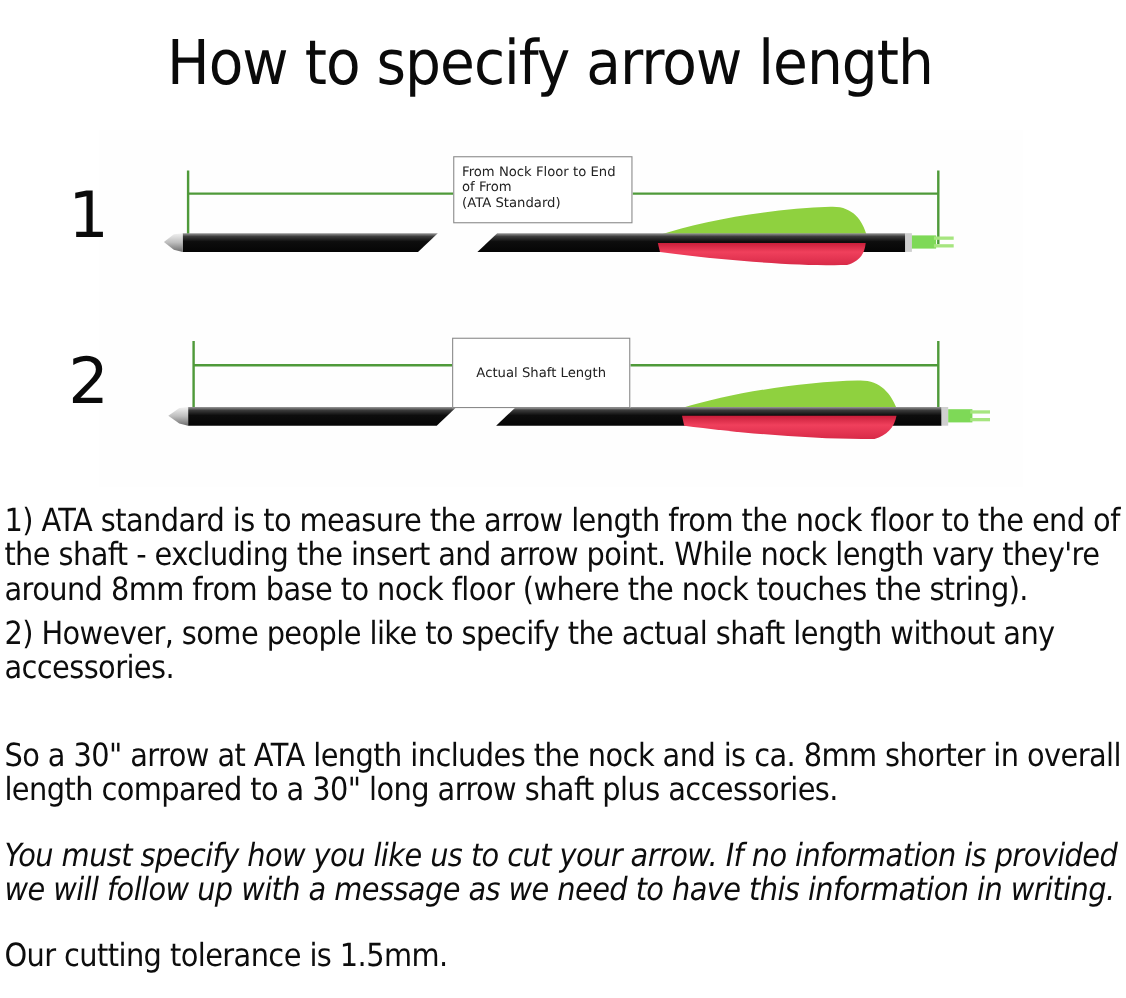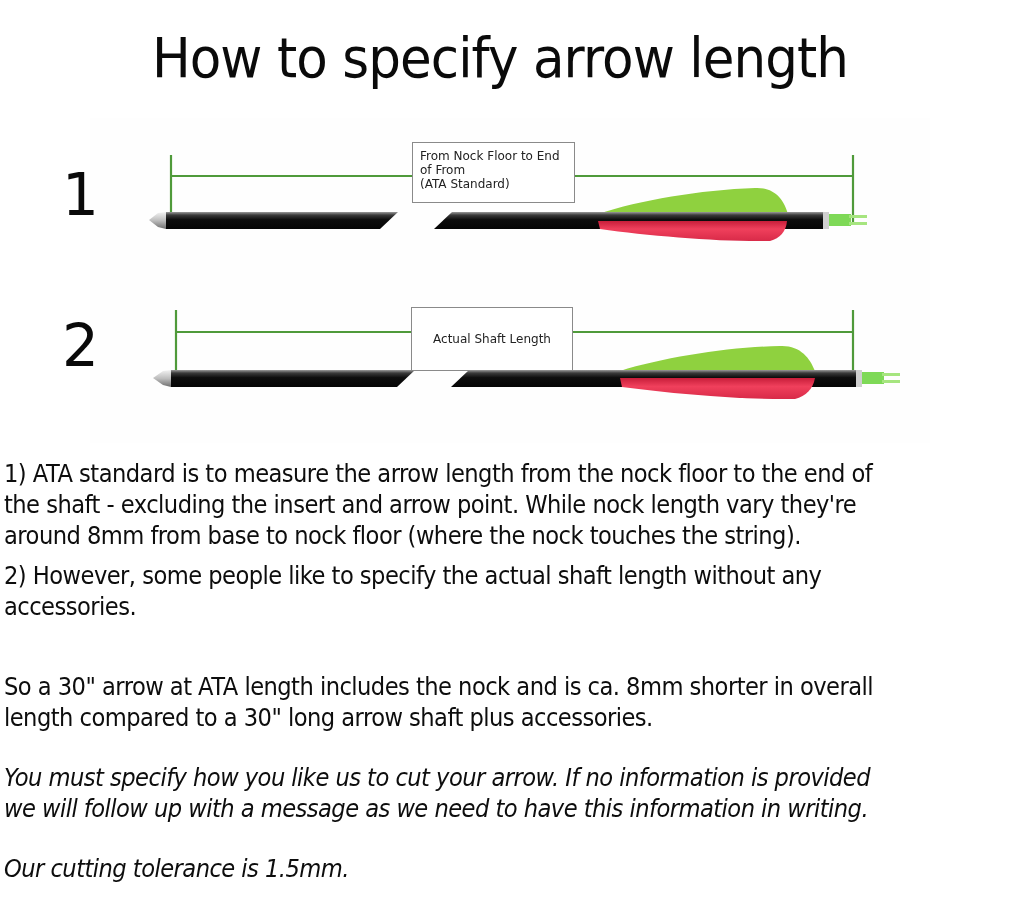--- a/index.html
+++ b/index.html
@@ -16,21 +16,21 @@
     .diagram { position: absolute; left: 0; top: 0; }
     .label-box {
       position: absolute; background: #fff; border: 1px solid #8a8a8a;
       font-family: "DejaVu Sans", sans-serif; font-size: 12px; color: #222; line-height: 14px;
       box-sizing: border-box;
     }
     .label-box.one { left: 412px; top: 142px; width: 163px; height: 61px; padding: 6px 7px; }
     .label-box.two { left: 411px; top: 293px; width: 162px; height: 64px; display: flex; align-items: center; justify-content: center; margin-top: 14px; }
     .text-block {
       position: absolute; left: 4px; width: 1020px;
-      font-family: "DejaVu Sans", sans-serif; font-size: 25px; line-height: 31px; color: #0d0d0d;
+      font-family: "DejaVu Sans", sans-serif; font-size: 29px; line-height: 31px; color: #0d0d0d;
       letter-spacing: -0.6px; white-space: nowrap;
     }
     .text-block .line { display: block; transform: scaleX(0.905); transform-origin: 0 0; }
   </style>
 </head>
 <body>
 
 <div class="title">How to specify arrow length</div>
 
 <div class="panel"></div>
@@ -130,15 +130,15 @@
 <div class="text-block" style="top:671px;">
   <span class="line">So a 30" arrow at ATA length includes the nock and is ca. 8mm shorter in overall</span>
   <span class="line">length compared to a 30" long arrow shaft plus accessories.</span>
 </div>
 
 <div class="text-block" style="top:762px;font-style:italic;">
   <span class="line">You must specify how you like us to cut your arrow. If no information is provided</span>
   <span class="line">we will follow up with a message as we need to have this information in writing.</span>
 </div>
 
-<div class="text-block" style="top:853px;font-style:italic;">
+<div class="text-block" style="top:853px;">
   <span class="line">Our cutting tolerance is 1.5mm.</span>
 </div>
 
 </body></html>

